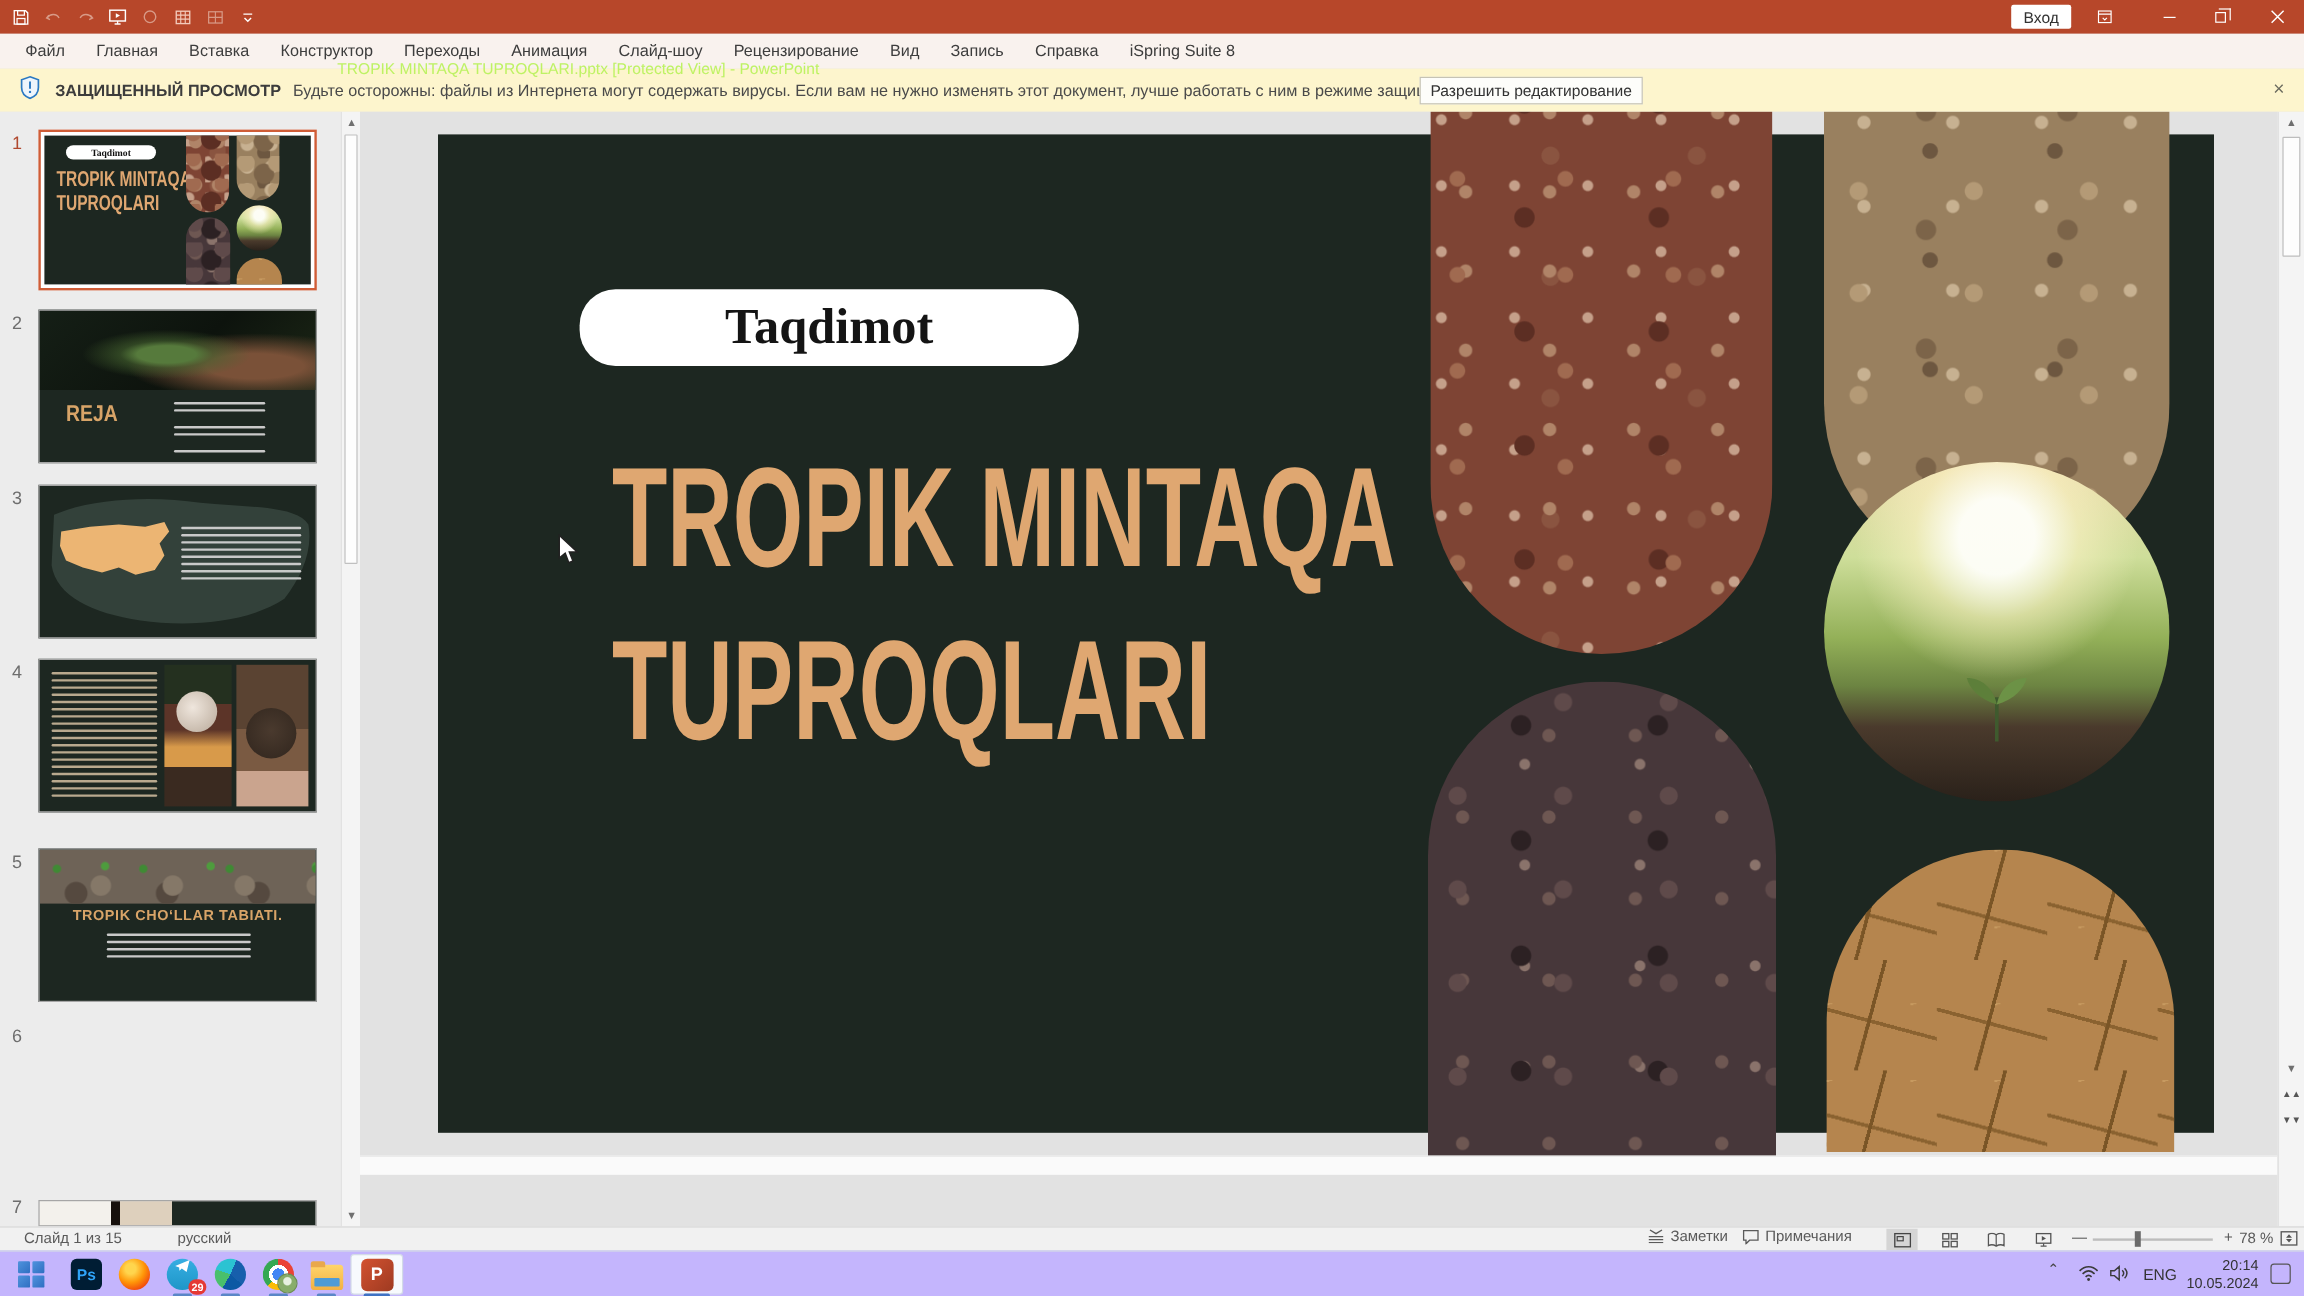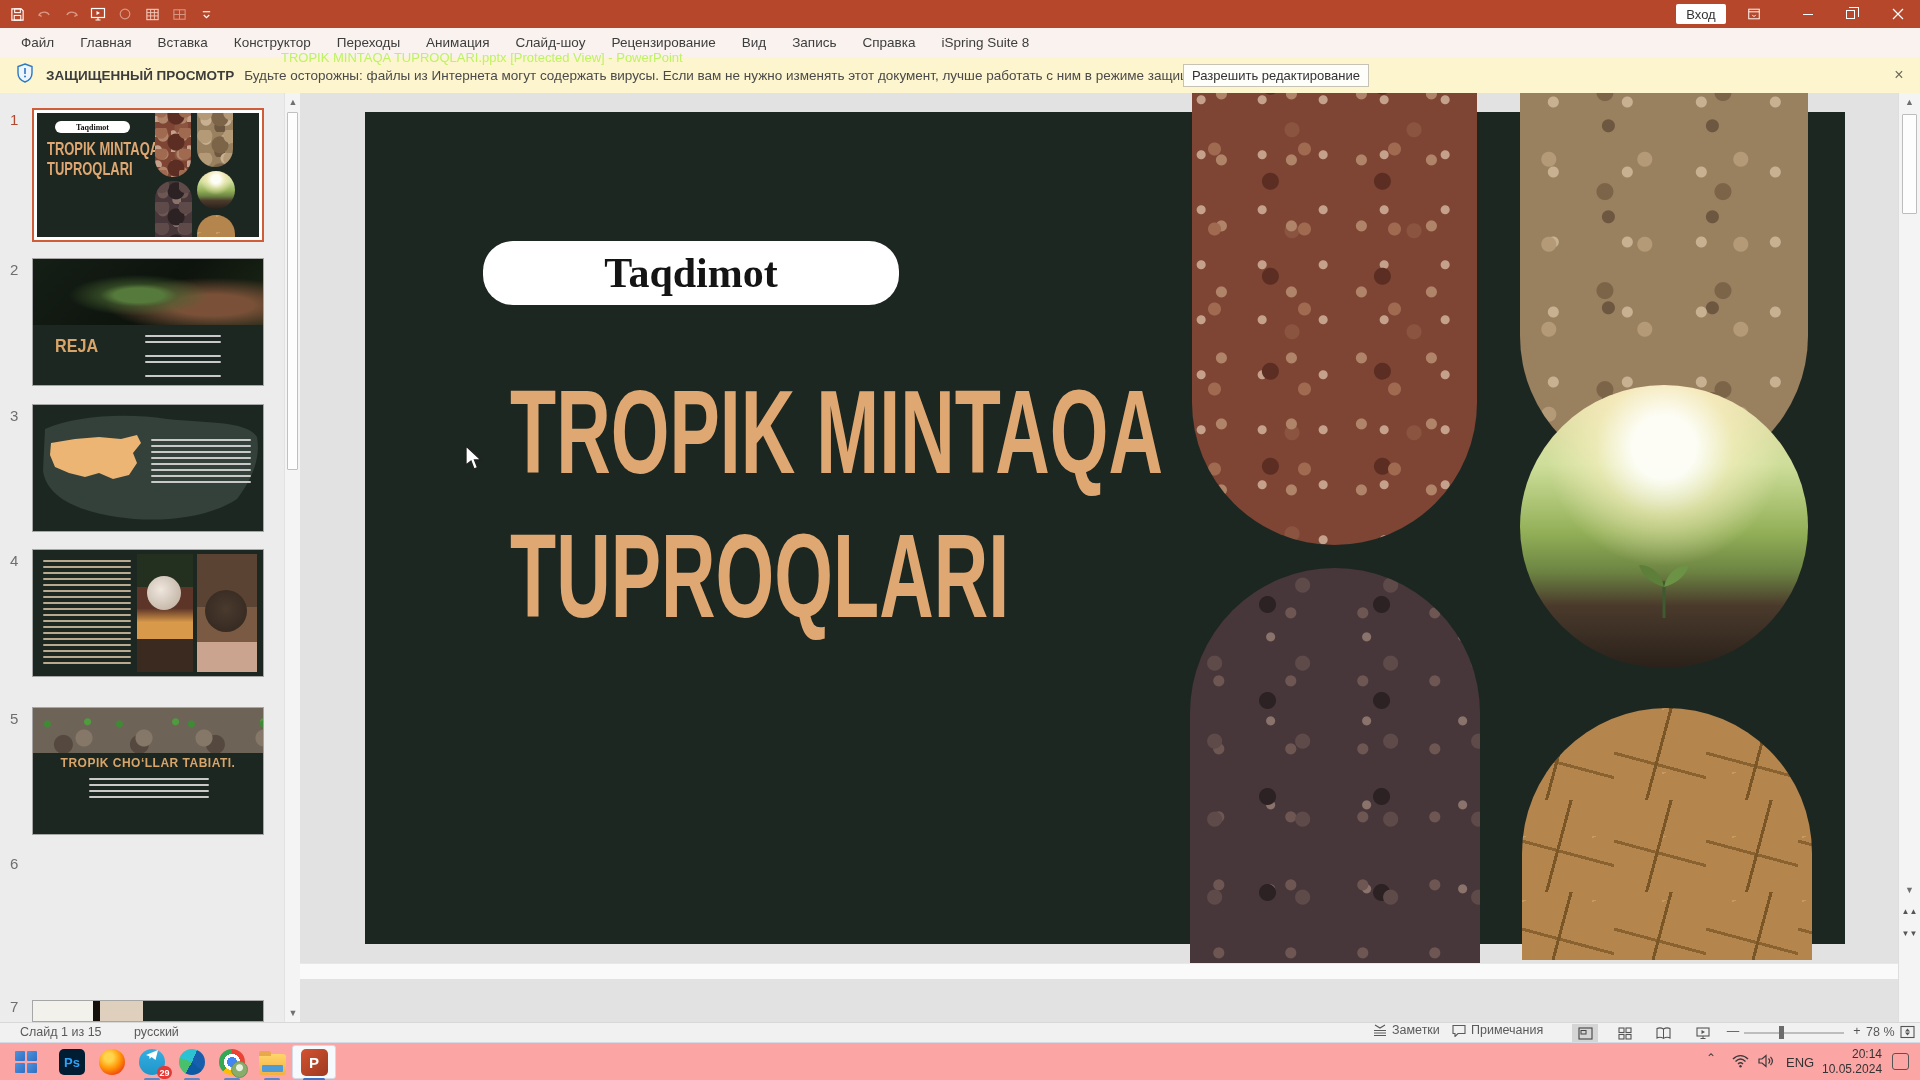--- a/index.html
+++ b/index.html
@@ -171,36 +171,36 @@
     display:flex; align-items:center; justify-content:center; }
   .vscroll .vthumb { position:absolute; left:3px; top:21px; width:15px; height:100px;
     background:#fdfdfd; border:1px solid #bdbdbd; border-radius:1px; }
   .chev2 { position:absolute; left:0; width:21px; height:20px; color:#555; font-size:8px; line-height:7px;
     display:flex; flex-direction:column; align-items:center; justify-content:center; }
 
   
   .statusbar { position:absolute; left:0; top:1022px; width:1920px; height:20px; background:#f1f1f1;
     border-top:1px solid #d8d8d8; z-index:40; font-size:12.5px; color:#5a5a5a; }
   .sb-left1 { position:absolute; left:20px; top:2px; }
-  .sb-left2 { position:absolute; left:118px; top:2px;padding-left:16px; }
+  .sb-left2 { position:absolute; left:132px; top:2px;padding-left:16px; }
   .sb-item { position:absolute; top:0; height:14px; display:flex; align-items:center; gap:5px; }
   .sb-notes { left:1373px; } .sb-comments { left:1452px; }
   .viewbtn { position:absolute; top:1px; width:26px; height:18px; display:flex; align-items:center; justify-content:center; }
   .viewbtn.active { background:#d5d5d5; }
   .vb-normal { left:1572px; } .vb-grid { left:1612px; } .vb-read { left:1650px; } .vb-show { left:1690px; }
   .zoom-minus { position:absolute; left:1726px; top:1px; width:14px; text-align:center; color:#555; }
   .zoom-track { position:absolute; left:1744px; top:9px; width:100px; height:2px; background:#bdbdbd; }
   .zoom-thumb { position:absolute; left:1779px; top:3px; width:5px; height:13px; background:#6b6b6b; }
   .zoom-plus { position:absolute; left:1850px; top:1px; width:14px; text-align:center; color:#555; }
   .zoom-pct { position:absolute; left:1866px; top:2px; }
   .fit-icon { position:absolute; left:1900px; top:2px; }
 
   
   .taskbar { position:absolute; left:0; top:1042px; width:1920px; height:38px;
-    background:#fca5a5; border-top:1px solid #d4dbe6; z-index:60; }
+    background:#c4b5fd; border-top:1px solid #d4dbe6; z-index:60; }
   .tb-icon { position:absolute; top:5px; width:28px; height:28px; display:flex; align-items:center; justify-content:center; }
   .indicator { position:absolute; top:35px; width:16px; height:3px; border-radius:2px; background:#5a86c7; }
   .start-grid { width:22px; height:22px; display:grid; grid-template-columns:10px 10px; grid-template-rows:10px 10px; gap:2px; }
   .start-grid i { background:linear-gradient(135deg,#4f93dd,#2f6fc2); border-radius:1px; }
   .ps-ic { width:26px; height:26px; background:#001d34; border-radius:5px; color:#2fa3f7;
     font-weight:bold; font-size:13px; display:flex; align-items:center; justify-content:center; }
   .ff-ic { width:26px; height:26px; border-radius:50%;
     background:radial-gradient(circle at 38% 32%, #ffd54d 0 18%, #ff9608 48%, #f1470e 78%, #c22a86 100%); }
   .tg-ic { width:26px; height:26px; border-radius:50%; background:linear-gradient(180deg,#37aee2,#1e96c8);
     position:relative; display:flex; align-items:flex-start; justify-content:center;font-weight:bold; }

